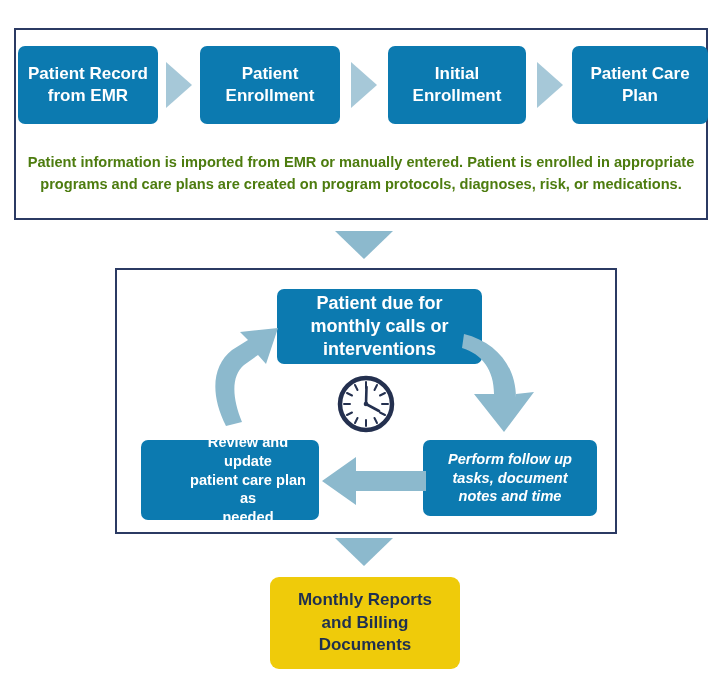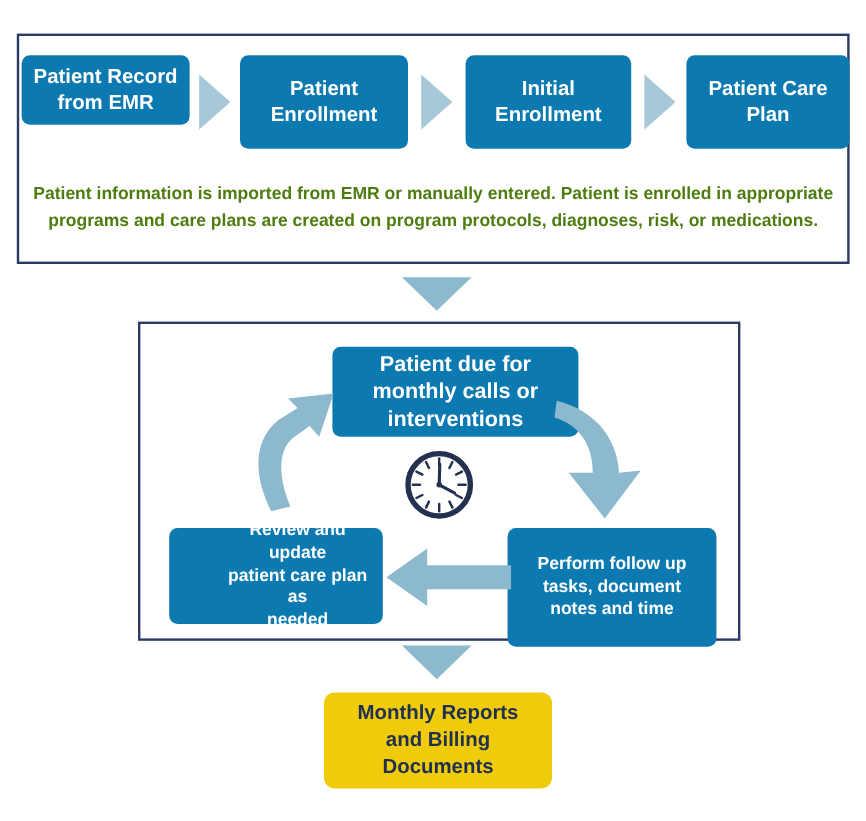--- a/index.html
+++ b/index.html
@@ -50,21 +50,21 @@
     text-align: center;
     line-height: 1.28;
   }
   .pbox-inner {
     display: block;
     padding: 0 6px;
     white-space: pre-line;
   }
 
   
-  #box-emr      { left: 18px;  top: 46px; width: 140px; height: 58px; font-size: 17px; }
+  #box-emr      { left: 18px;  top: 46px; width: 140px; height: 78px; font-size: 17px; }
   #box-enroll   { left: 200px; top: 46px; width: 140px; height: 78px; font-size: 17px; align-items: center; }
   #box-assess   { left: 388px; top: 46px; width: 138px; height: 78px; font-size: 17px; }
   #box-careplan { left: 572px; top: 46px; width: 136px; height: 78px; font-size: 17px; }
 
   
   .chev {
     position: absolute;
     width: 0; height: 0;
     border-top: 23px solid transparent;
     border-bottom: 23px solid transparent;
@@ -101,41 +101,41 @@
 
   
   #cycle-panel {
     left: 115px;
     top: 268px;
     width: 502px;
     height: 266px;
   }
 
   #box-due     { left: 277px; top: 289px; width: 205px; height: 75px; font-size: 18px; }
-  #box-perform { left: 423px; top: 440px; width: 174px; height: 99px; font-size: 14.6px; }
+  #box-perform { left: 423px; top: 440px; width: 174px; height: 76px; font-size: 14.6px; font-style: italic; }
   #box-review  { left: 141px; top: 440px; width: 178px; height: 80px; font-size: 14.6px; padding-left: 36px; }
 
   
   .curved-arrow { position: absolute; }
   #curve-left  { left: 204px; top: 322px; width: 84px; height: 104px; }
   #curve-right { left: 462px; top: 332px; width: 84px; height: 104px; }
 
   
   #arrow-left-block { position: absolute; left: 322px; top: 455px; width: 104px; height: 52px; }
 
   
   #clock { position: absolute; left: 336px; top: 374px; width: 60px; height: 60px; }
 
   
   #box-billing {
     position: absolute;
     left: 270px;
     top: 577px;
     width: 190px;
-    height: 80px;
+    height: 92px;
     box-sizing: border-box;
     background: #efcb0a;
     border-radius: 9px;
     color: #1f3050;
     font-weight: bold;
     font-size: 17px;
     line-height: 1.32;
     display: flex;
     align-items: center;
     justify-content: center;

